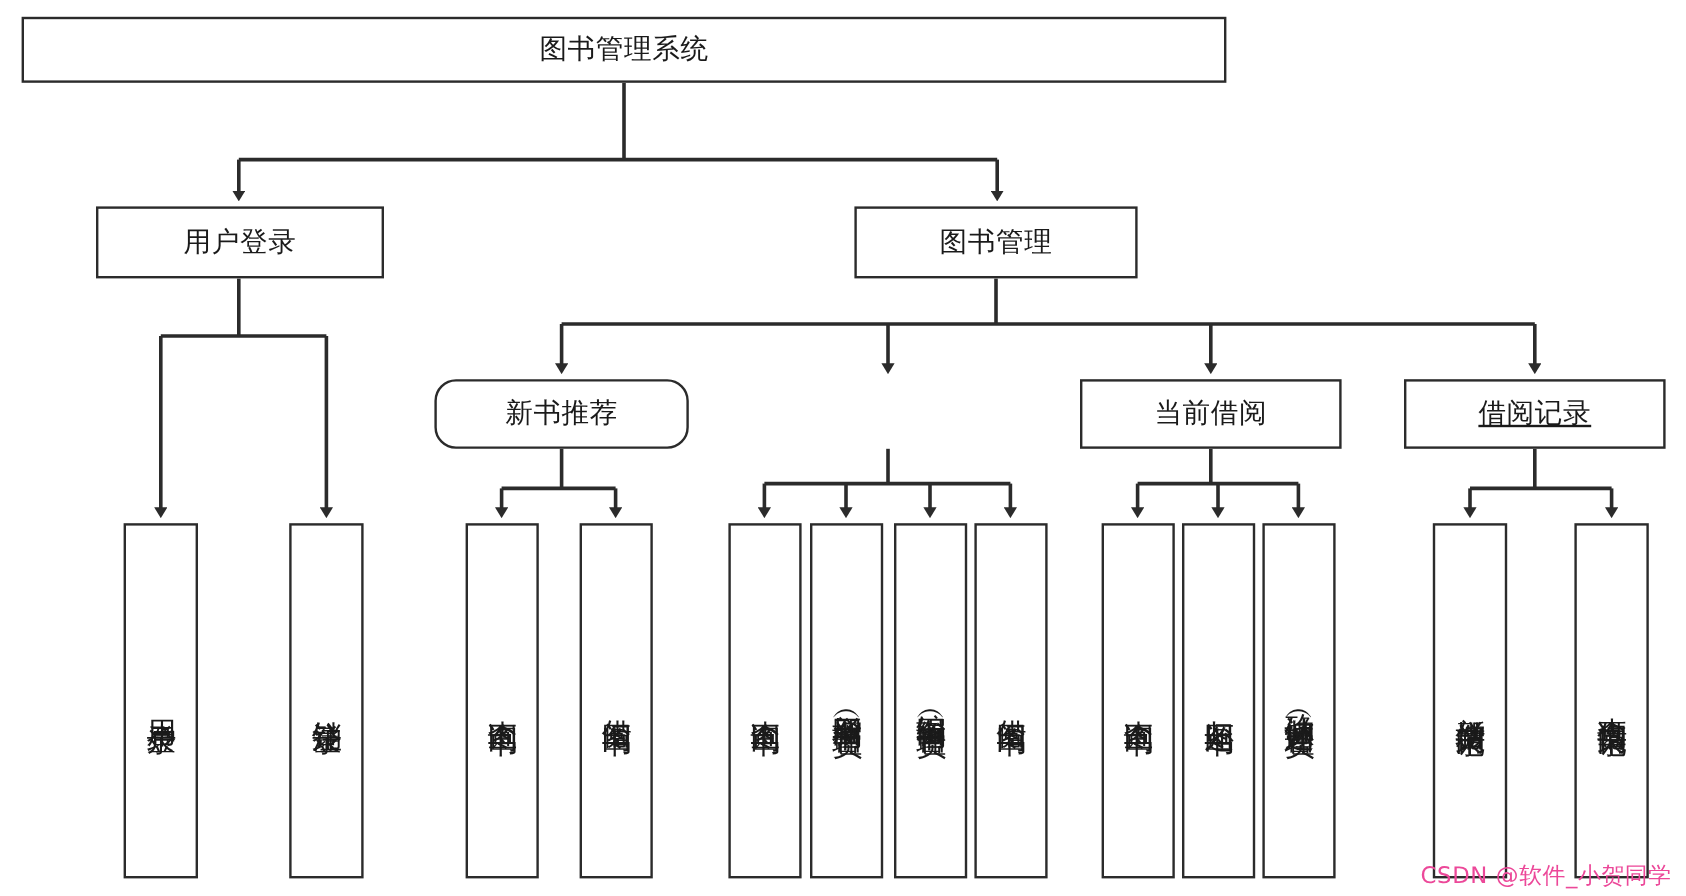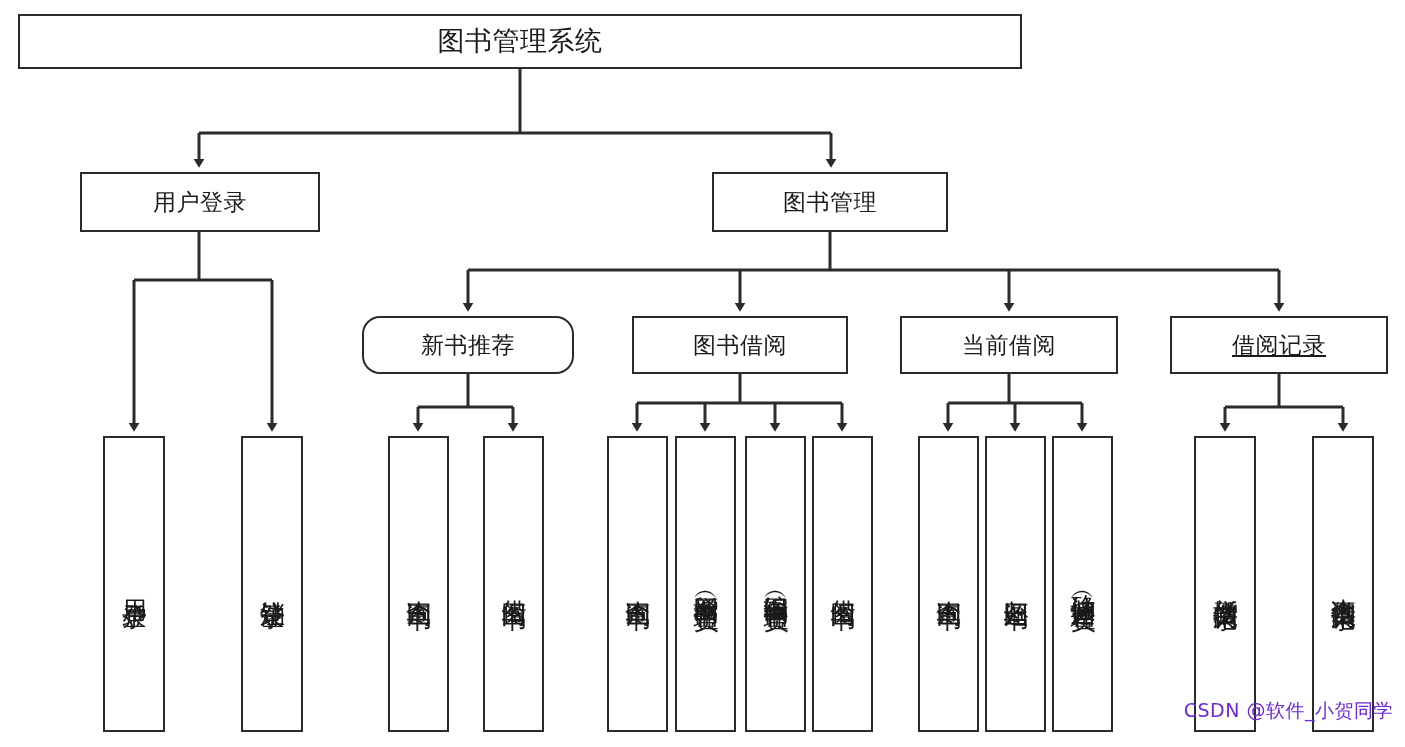--- a/index.html
+++ b/index.html
@@ -38,42 +38,42 @@
     display: block;
     text-align: center;
     line-height: 1.05;
     white-space: nowrap;
   }
   .node.horiz .lbl {
     font-size: 23px;
     letter-spacing: 0.5px;
   }
   .node.root .lbl {
-    font-size: 27px;
+    font-size: 23px;
   }
   .node.vert {
     align-items: center;
     justify-content: center;
     padding: 4px 0;
   }
   .node.vert .lbl {
     writing-mode: vertical-rl;
     text-orientation: upright;
     font-size: 25px;
     line-height: 1.12;
     letter-spacing: 2px;
     max-height: 100%;
     white-space: normal;
   }
   #watermark {
     position: absolute;
     right: 12px;
-    bottom: 23px;
+    bottom: 4px;
     font-size: 19px;
-    color: #6d28d9;
+    color: #ec4899;
     letter-spacing: 0.5px;
     user-select: none;
     font-family: "DejaVu Sans", "Liberation Sans", sans-serif;
   }
 </style>
 </head>
 <body>
 
 <div id="canvas">
 
@@ -134,23 +134,20 @@
   <div class="node horiz" style="left:80px; top:172px; width:240px; height:60px;">
     <span class="lbl">用户登录</span>
   </div>
   <div class="node horiz" style="left:712px; top:172px; width:236px; height:60px;">
     <span class="lbl">图书管理</span>
   </div>
 
   <div class="node horiz" style="left:362px; top:316px; width:212px; height:58px;border-radius:18px;">
     <span class="lbl">新书推荐</span>
   </div>
-  <div class="node horiz" style="left:632px; top:316px; width:216px; height:58px;">
-    <span class="lbl">图书借阅</span>
-  </div>
   <div class="node horiz" style="left:900px; top:316px; width:218px; height:58px;">
     <span class="lbl">当前借阅</span>
   </div>
   <div class="node horiz" style="left:1170px; top:316px; width:218px; height:58px;text-decoration:underline;">
     <span class="lbl">借阅记录</span>
   </div>
 
   <div class="node vert" style="left:103px; top:436px; width:62px; height:296px;">
     <span class="lbl">用户登录</span>
   </div>

